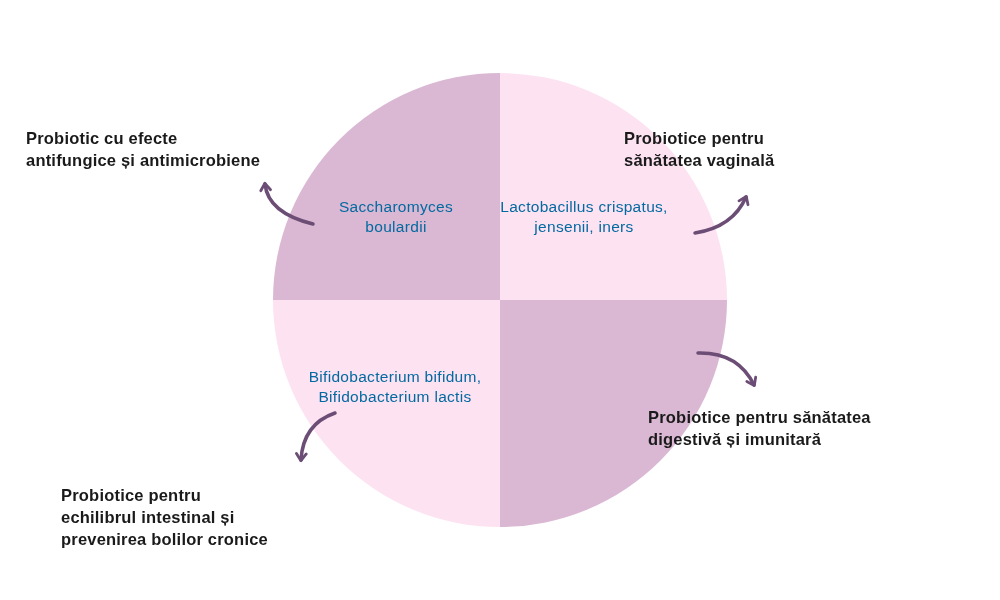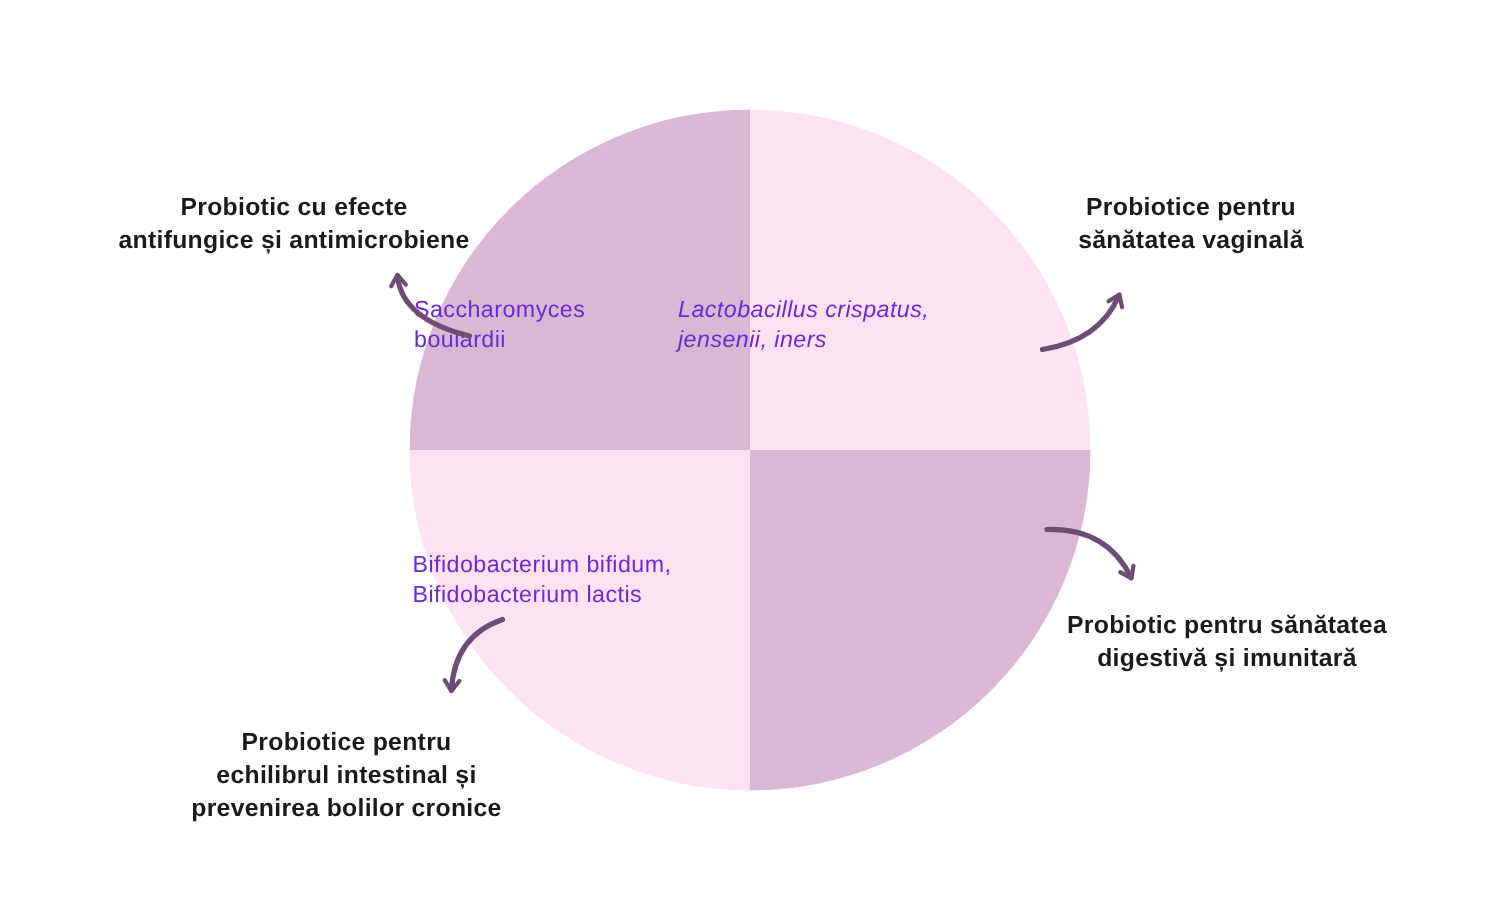--- a/index.html
+++ b/index.html
@@ -23,38 +23,38 @@
   .quad { position: absolute; width: 227px; height: 227px; }
   .quad.tl { left: 0;     top: 0;     background: #dab8d3; }
   .quad.tr { left: 227px; top: 0;     background: #fde3f2; }
   .quad.bl { left: 0;     top: 227px; background: #fde3f2; }
   .quad.br { left: 227px; top: 227px; background: #dab8d3; }
 
   
   .species {
     position: absolute;
     transform: translate(-50%, -50%);
-    text-align: left;
+    text-align: center;
     white-space: pre-line;
     font-size: 15.5px;
     line-height: 20px;
     letter-spacing: 0.3px;
-    color: #6d28d9;
+    color: #0369a1;
     width: 240px;
   }
   .species.tl { left: 396px; top: 217px; }
-  .species.tr { left: 572px; top: 217px; font-style: italic; }
+  .species.tr { left: 584px; top: 217px; }
   .species.bl { left: 395px; top: 387px; }
   .species.br { left: 604px; top: 381px; }
 
   
   .callout {
     position: absolute;
     transform: translate(-50%, -50%);
-    text-align: center;
+    text-align: left;
     white-space: pre-line;
     font-weight: bold;
     font-size: 16.5px;
     line-height: 22px;
     letter-spacing: 0.2px;
     color: #1a1a1a;
     width: 340px;
   }
   .callout.tl { left: 196px; top: 149px; }
   .callout.tr { left: 794px; top: 149px; }
@@ -82,21 +82,21 @@
   <div class="species bl">Bifidobacterium bifidum,
 Bifidobacterium lactis</div>
 
   <div class="callout tl">Probiotic cu efecte
 antifungice și antimicrobiene</div>
   <div class="callout tr">Probiotice pentru
 sănătatea vaginală</div>
   <div class="callout bl">Probiotice pentru
 echilibrul intestinal și
 prevenirea bolilor cronice</div>
-  <div class="callout br">Probiotic pentru sănătatea
+  <div class="callout br">Probiotice pentru sănătatea
 digestivă și imunitară</div>
 
   <svg class="arrows" width="1000" height="600" viewBox="0 0 1000 600">
     <defs>
       <marker id="ah" viewBox="0 0 10 10" refX="6" refY="5" markerWidth="4" markerHeight="4" orient="auto">
         <path d="M1.5,1.5 L6.5,5 L1.5,8.5" fill="none" stroke="#6b4d75" stroke-width="2" stroke-linecap="round" stroke-linejoin="round"></path>
       </marker>
     </defs>
     <path d="M 313 224 Q 268 213 265 184" fill="none" stroke="#6b4d75" stroke-width="3.5" stroke-linecap="round" marker-end="url(#ah)"></path>
     <path d="M 695 233 Q 733 227 746 197" fill="none" stroke="#6b4d75" stroke-width="3.5" stroke-linecap="round" marker-end="url(#ah)"></path>

